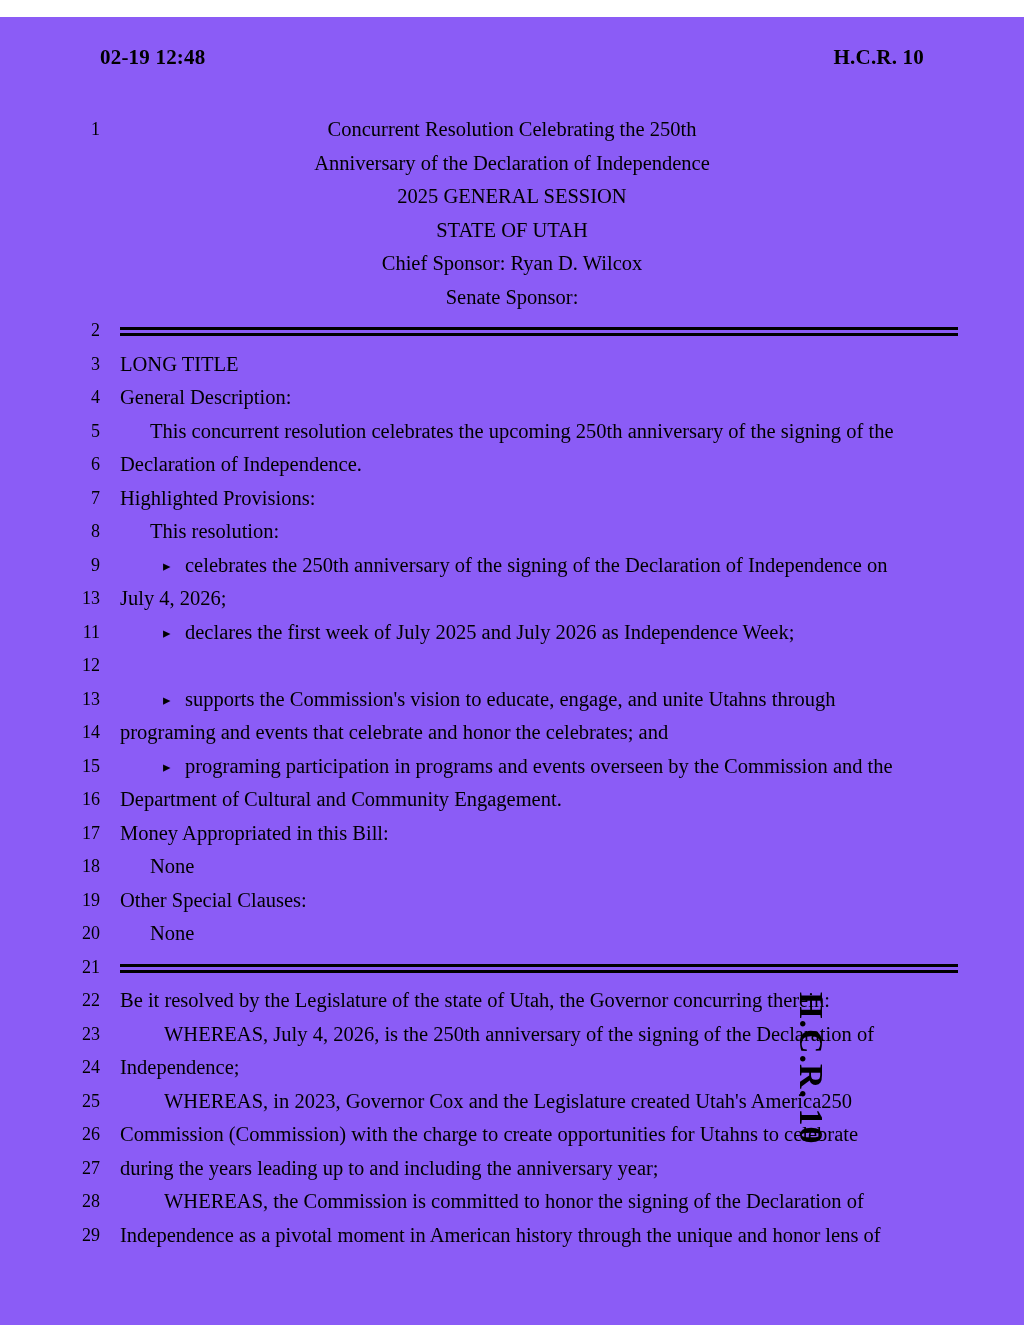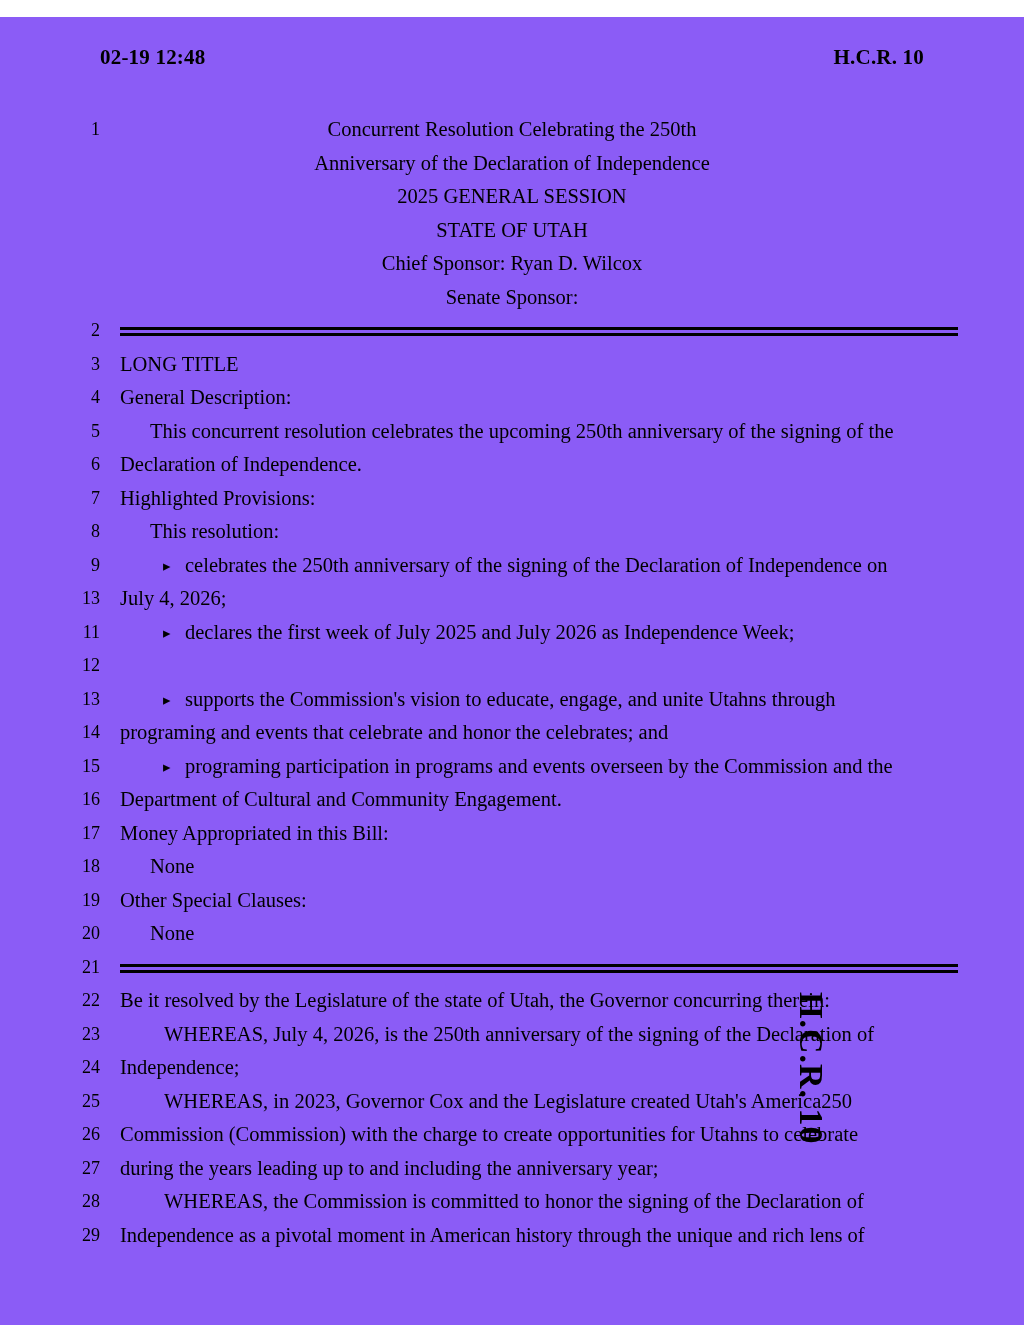--- a/index.html
+++ b/index.html
@@ -293,17 +293,17 @@
       <span class="txt">during the years leading up to and including the anniversary year;</span>
     </div>
 
     <div class="ln">
       <span class="num">28</span>
       <span class="txt ind-wher">WHEREAS, the Commission is committed to honor the signing of the Declaration of</span>
     </div>
 
     <div class="ln">
       <span class="num">29</span>
-      <span class="txt">Independence as a pivotal moment in American history through the unique and rich lens of</span>
+      <span class="txt">Independence as a pivotal moment in American history through the unique and honor lens of</span>
     </div>
 
   </div>
 </div>
 
 </body></html>

